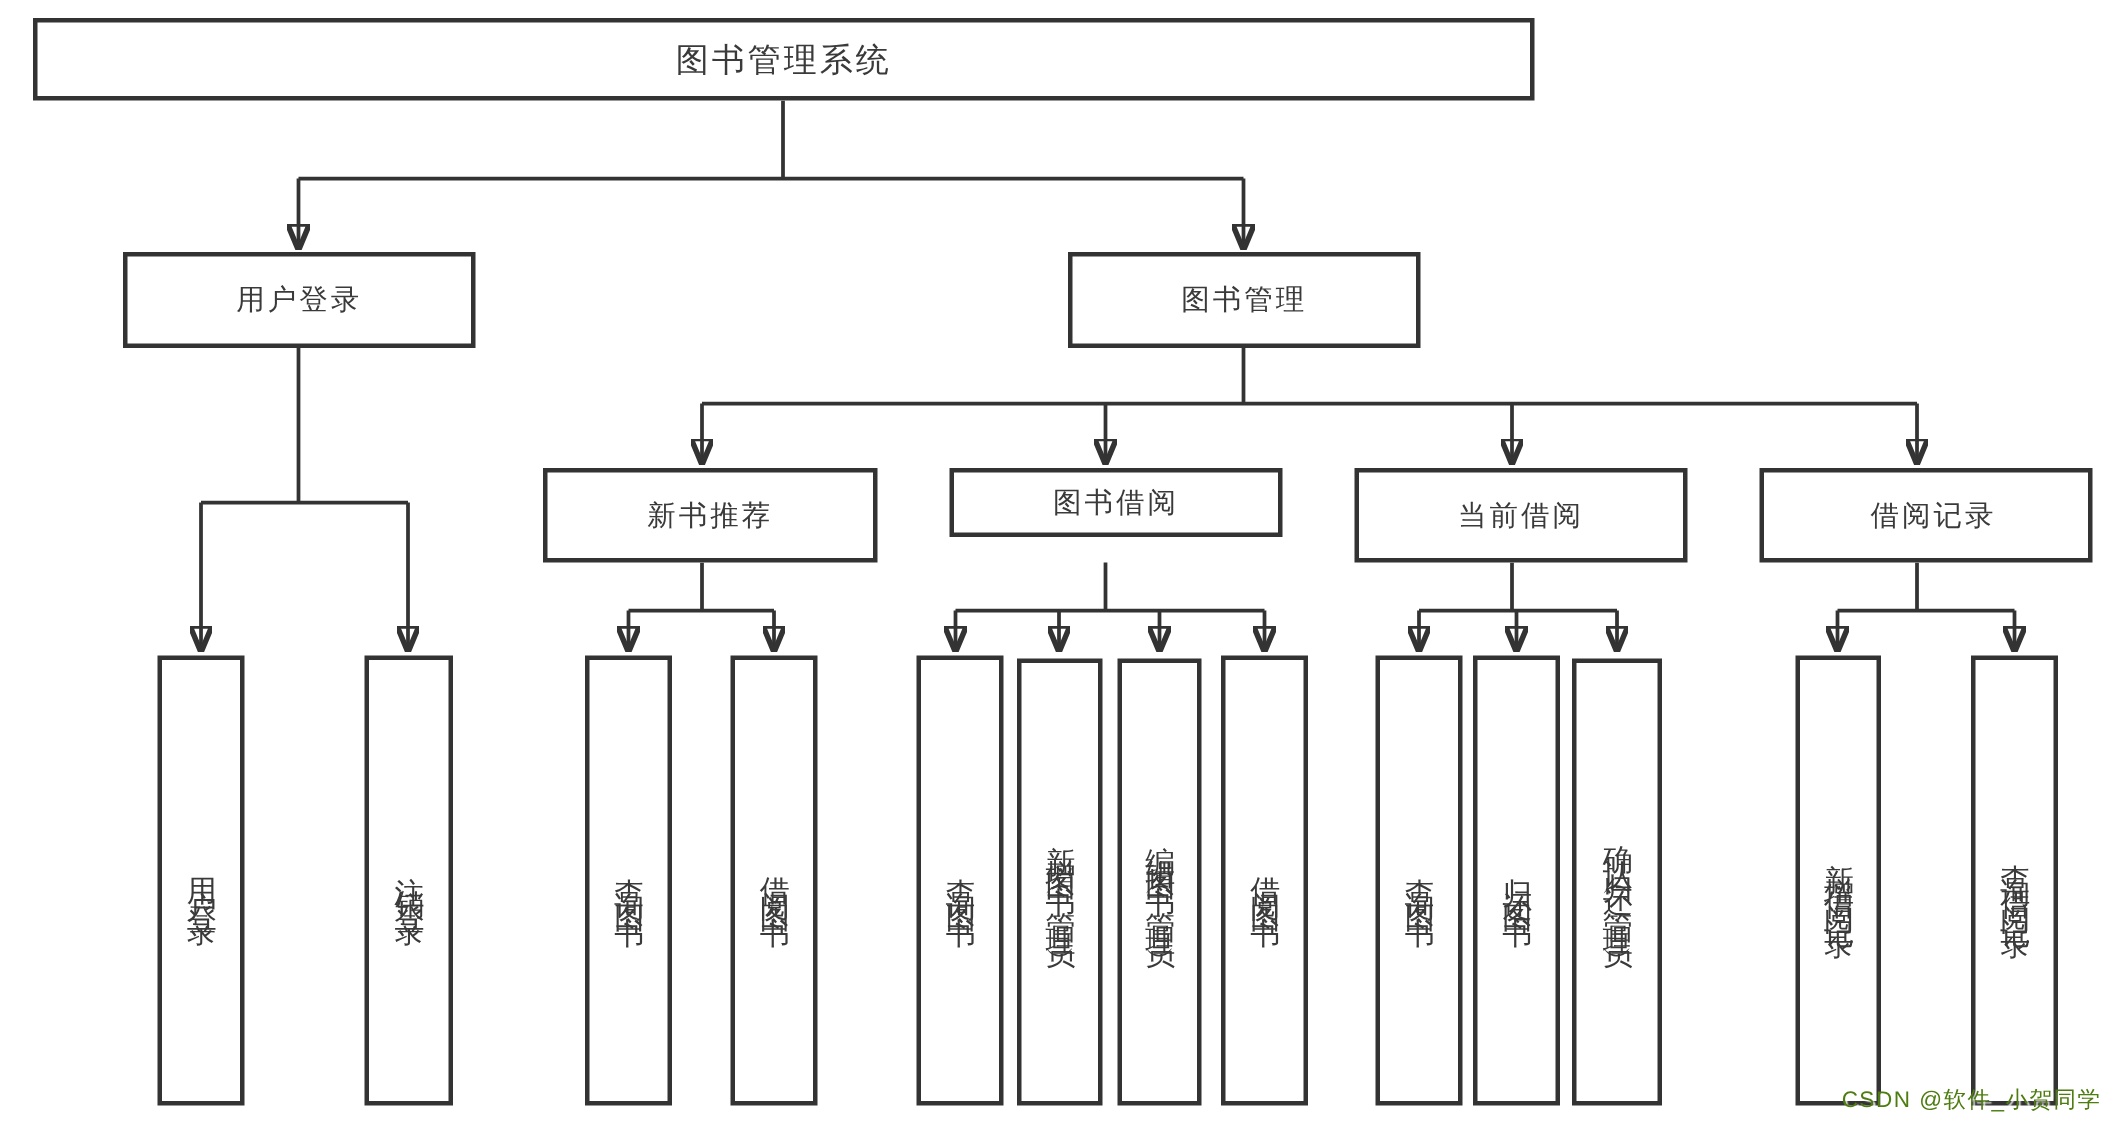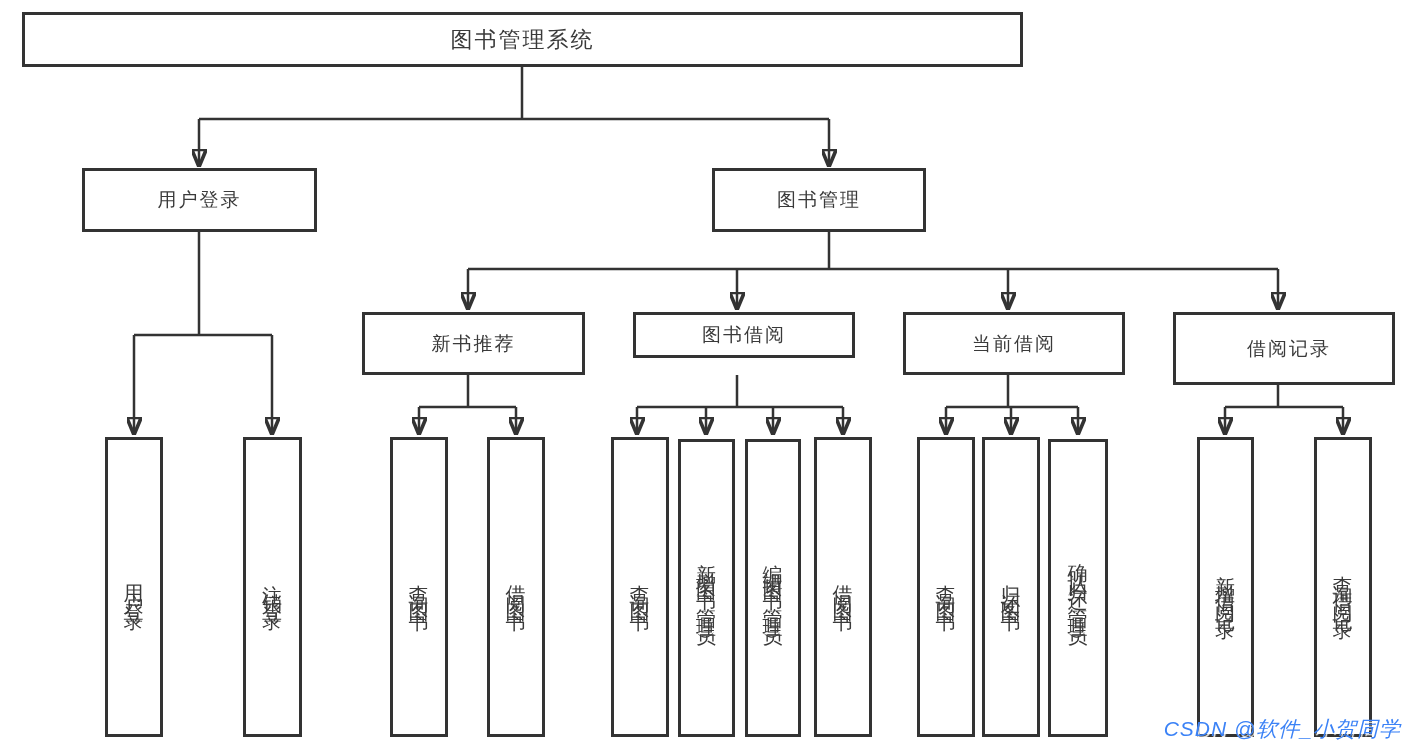--- a/index.html
+++ b/index.html
@@ -42,27 +42,26 @@
   #connector-layer path {
     stroke: #333333;
     stroke-width: 2.5;
     fill: none;
   }
   #connector-layer path.arrow { marker-end: url(#arrowhead); }
   #watermark {
     position: absolute;
     right: 4px;
     bottom: 4px;
-    font-size: 21px;
-    color: #3b82f6;
+    font-size: 15px;
+    color: #4d7c0f;
     text-shadow: 1.5px 1.5px 1px rgba(255,255,255,0.95);
     letter-spacing: 1px;
     z-index: 5;
     white-space: nowrap;
-    font-style: italic;
   }
 </style>
 </head>
 <body>
 
 <div id="stage">
 
   <svg id="connector-layer" viewBox="0 0 1405 747" xmlns="http://www.w3.org/2000/svg">
     <defs>
       <marker id="arrowhead" viewBox="0 0 12 10" refX="10" refY="5" markerWidth="7" markerHeight="6" orient="auto">
@@ -104,34 +103,34 @@
     <path class="arrow" d="M1343,407 V432"></path>
   </svg>
 
   <div class="node hnode root-node" style="left:22px;top:12px;width:1001px;height:55px;">
     <span>图书管理系统</span>
   </div>
 
   <div class="node hnode" style="left:82px;top:168px;width:235px;height:64px;">
     <span>用户登录</span>
   </div>
-  <div class="node hnode" style="left:712px;top:168px;width:214px;height:64px;">
+  <div class="node hnode" style="left:712px;top:168px;width:235px;height:64px;">
     <span>图书管理</span>
   </div>
 
   <div class="node hnode" style="left:362px;top:312px;width:223px;height:63px;">
     <span>新书推荐</span>
   </div>
   <div class="node hnode" style="left:633px;top:312px;width:222px;height:46px;">
     <span>图书借阅</span>
   </div>
   <div class="node hnode" style="left:903px;top:312px;width:222px;height:63px;">
     <span>当前借阅</span>
   </div>
-  <div class="node hnode" style="left:1173px;top:312px;width:222px;height:73px;padding-left:10px;">
+  <div class="node hnode" style="left:1173px;top:312px;width:222px;height:63px;padding-left:10px;">
     <span>借阅记录</span>
   </div>
 
   <div class="node" style="left:105px;top:437px;width:58px;height:300px;">
     <span class="vnode-label">用户登录</span>
   </div>
   <div class="node" style="left:243px;top:437px;width:59px;height:300px;">
     <span class="vnode-label">注销登录</span>
   </div>
 

